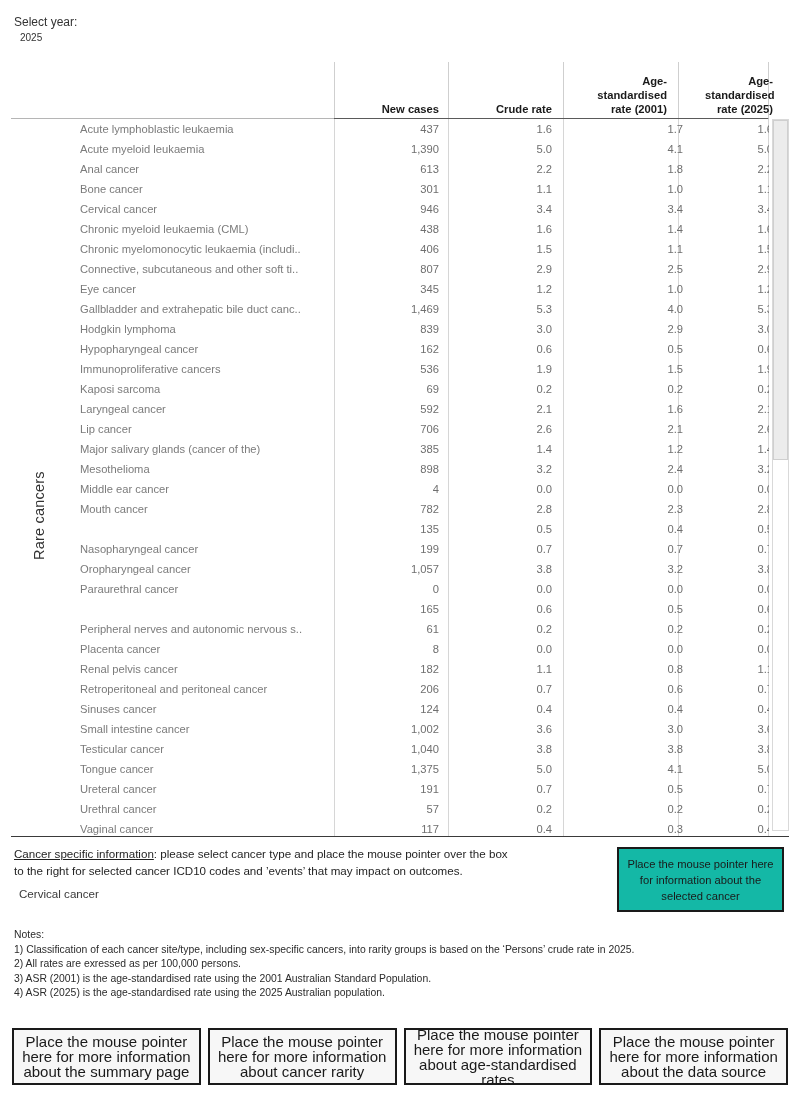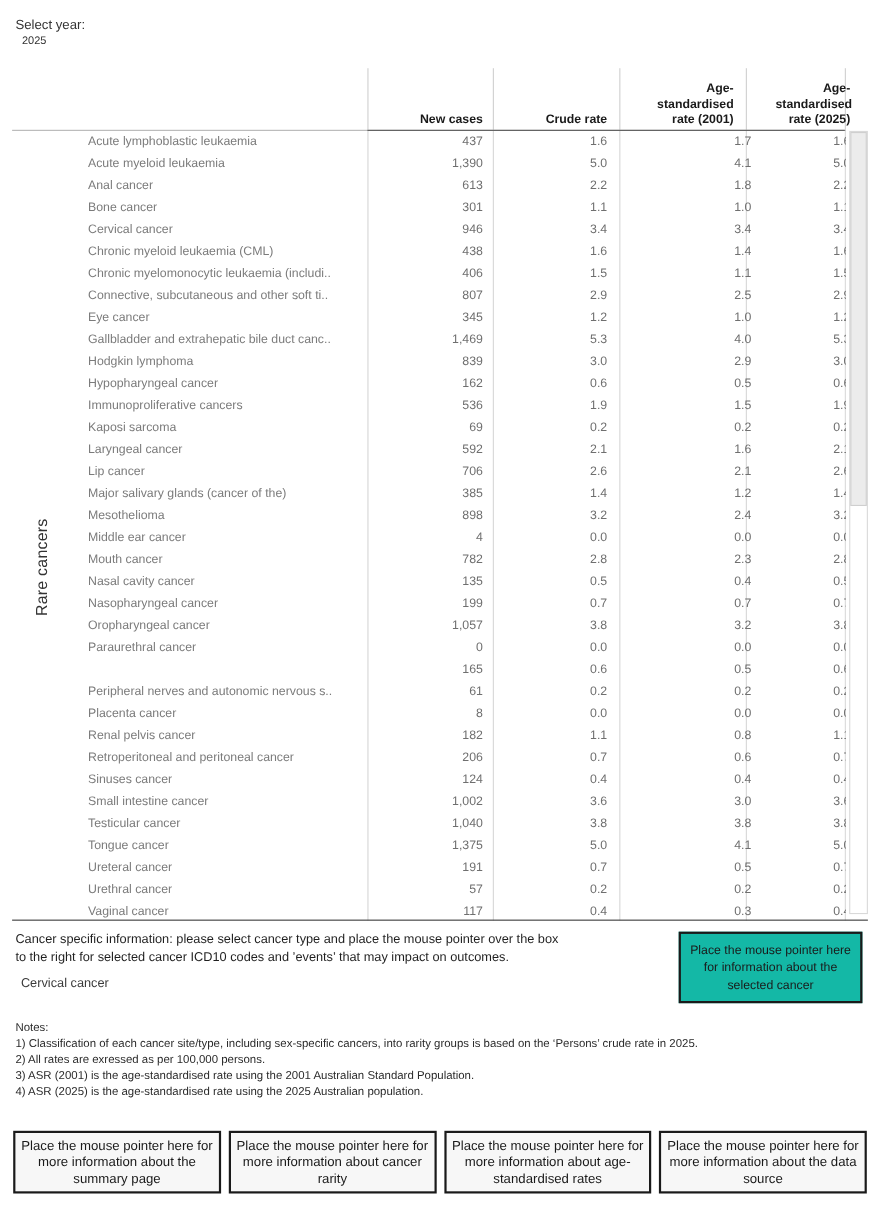--- a/index.html
+++ b/index.html
@@ -188,20 +188,21 @@
     left: 14px;
     top: 845px;
     width: 590px;
   }
   #cancer-info .line {
     font-size: 11.6px;
     color: #1f1f1f;
     line-height: 17px;
   }
   #cancer-info .link {
+    text-decoration: underline;
   }
   #cancer-info .selected-cancer {
     font-size: 11.6px;
     color: #3a3a3a;
     line-height: 20px;
     padding-left: 5px;
     margin-top: 5px;
   }
 
   #selected-cancer-box {
@@ -248,21 +249,21 @@
   #bottom-boxes .tipbox {
     width: 190px;
     height: 57px;
     border: 2px solid #1a1a1a;
     background: #f7f7f7;
     box-sizing: border-box;
     display: flex;
     align-items: center;
     justify-content: center;
     text-align: center;
-    font-size: 12px;
+    font-size: 15px;
     color: #1a1a1a;
     line-height: 15px;
     padding: 2px 5px;
   }
 </style>
 </head>
 <body>
 
 <div id="year-selector">
   <div class="ys-label">Select year:</div>
@@ -430,21 +431,20 @@
           <div class="num c-asr25">0.0</div>
         </div>
         <div class="row">
           <div class="name">Mouth cancer</div>
           <div class="num c-newcases">782</div>
           <div class="num c-crude">2.8</div>
           <div class="num c-asr01">2.3</div>
           <div class="num c-asr25">2.8</div>
         </div>
         <div class="row">
-          <div class="name">Nasal cavity cancer</div>
           <div class="num c-newcases">135</div>
           <div class="num c-crude">0.5</div>
           <div class="num c-asr01">0.4</div>
           <div class="num c-asr25">0.5</div>
         </div>
         <div class="row">
           <div class="name">Nasopharyngeal cancer</div>
           <div class="num c-newcases">199</div>
           <div class="num c-crude">0.7</div>
           <div class="num c-asr01">0.7</div>

